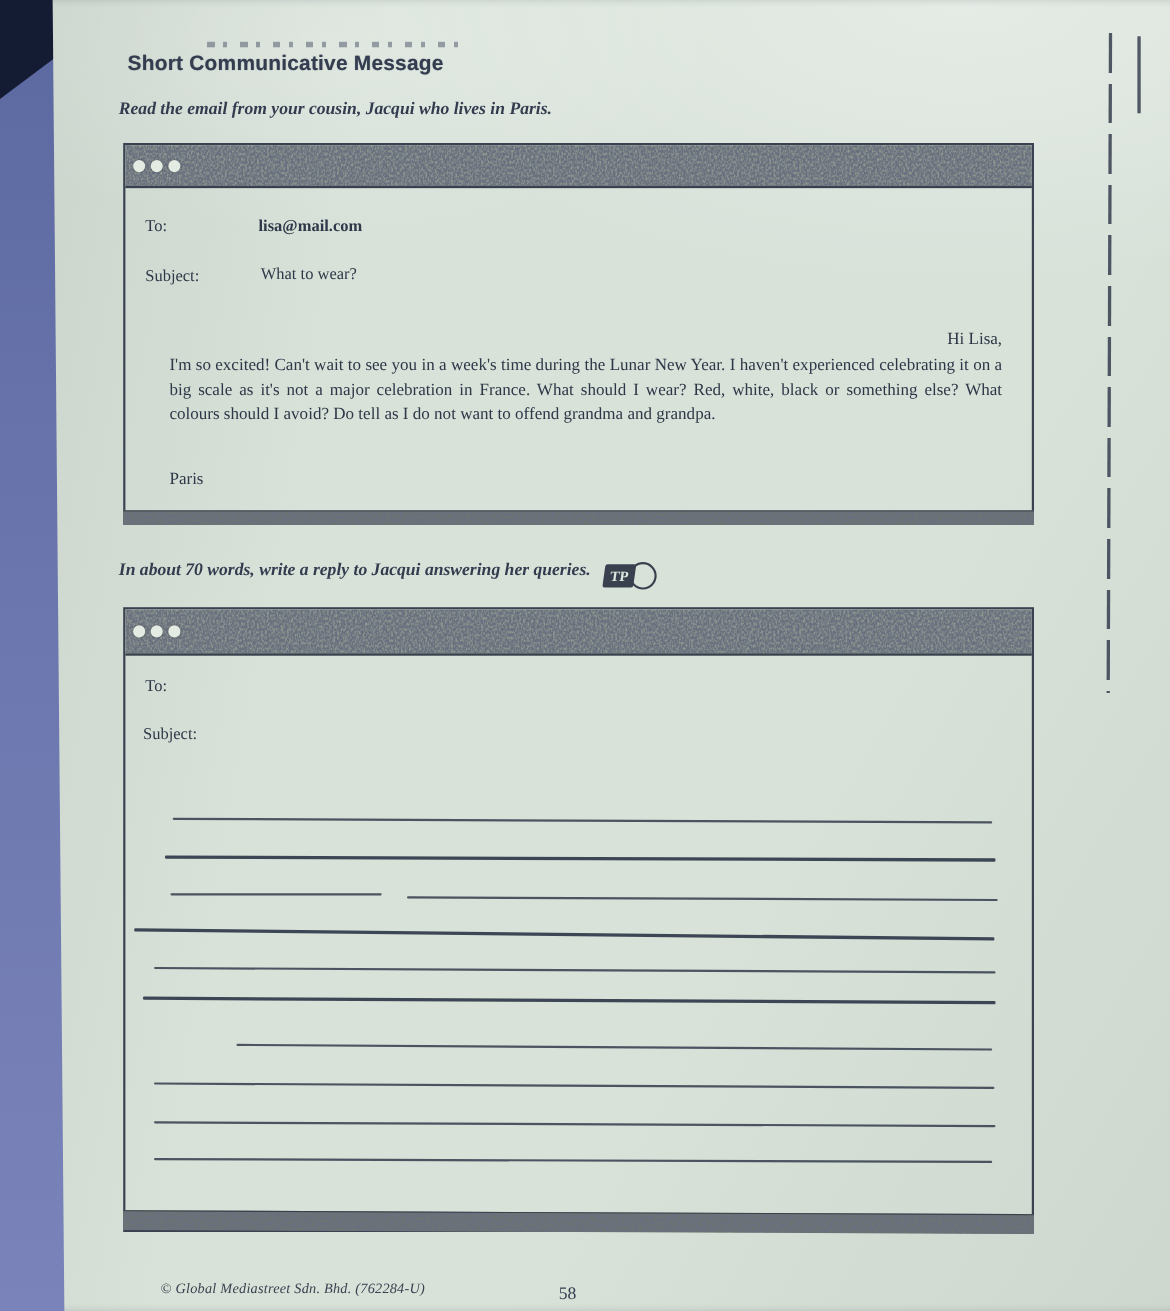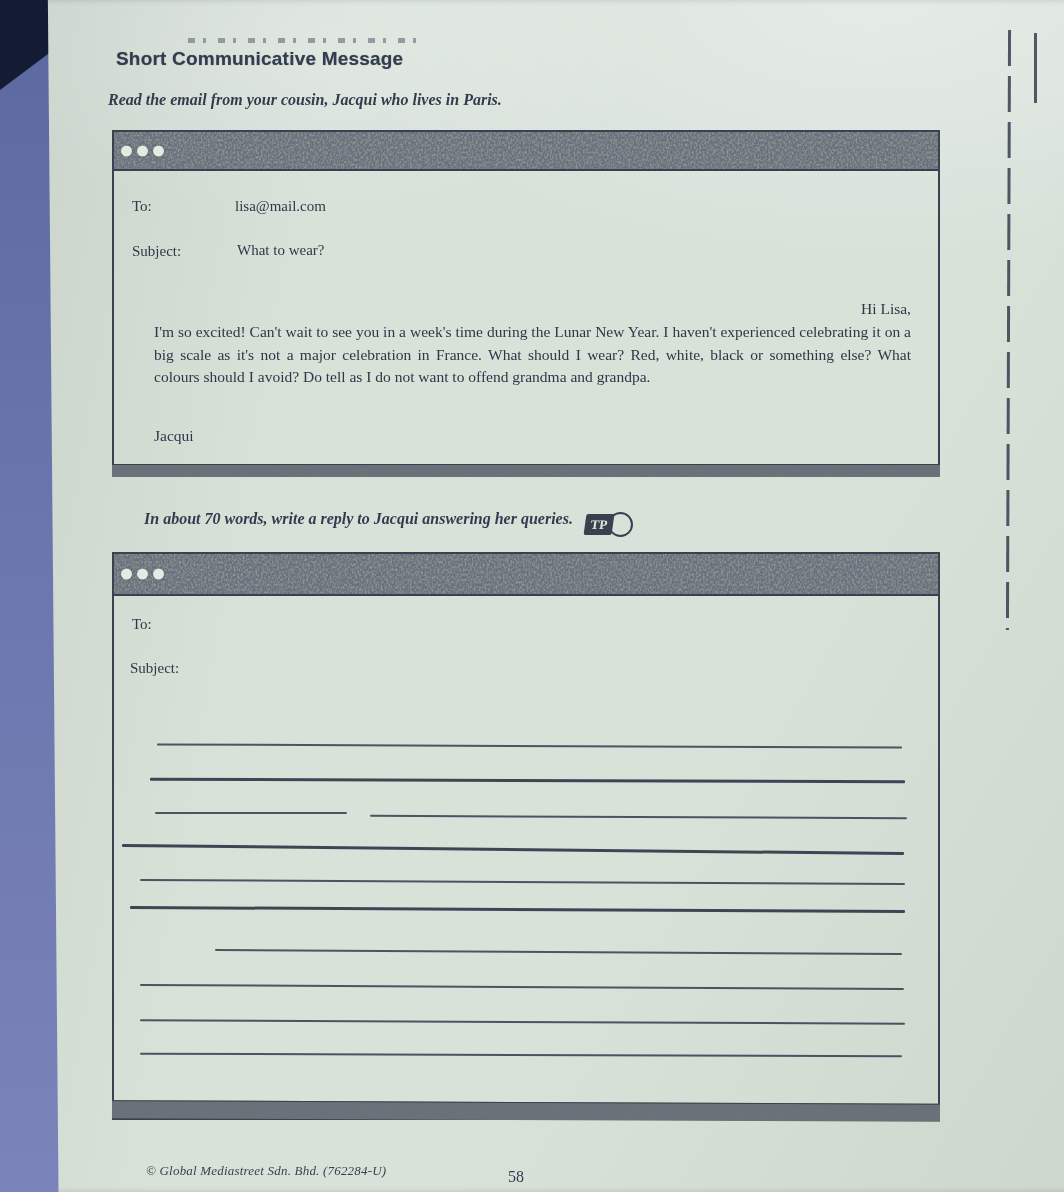--- a/index.html
+++ b/index.html
@@ -121,37 +121,37 @@
             <rect width="100%" height="100%" filter="url(#grain)"></rect>
           </svg>
         <div class="dots">
           <span class="dot"></span>
           <span class="dot"></span>
           <span class="dot"></span>
         </div>
       </div>
 
       <div class="abs fieldlabel" style="left:18px;top:66px;">To:</div>
-      <div class="abs fieldvalue" style="left:121px;top:66px;">lisa@mail.com</div>
+      <div class="abs fieldvalue" style="left:121px;top:66px;font-weight:bold;">lisa@mail.com</div>
 
       <div class="abs fieldlabel" style="left:18px;top:111px;">Subject:</div>
       <div class="abs fieldvalue" style="left:123px;top:110px;">What to wear?</div>
 
       <div class="abs bodytext" style="left:40px;top:166px;width:757px;text-align:right;">Hi Lisa,</div>
       <div class="abs bodytext" style="left:40px;top:189px;width:757px;">I'm so excited! Can't wait to see you in a week's time during the Lunar New Year. I haven't experienced celebrating it on a big scale as it's not a major celebration in France. What should I wear? Red, white, black or something else? What colours should I avoid? Do tell as I do not want to offend grandma and grandpa.</div>
-      <div class="abs bodytext" style="left:40px;top:293px;">Jacqui</div>
+      <div class="abs bodytext" style="left:40px;top:293px;">Paris</div>
 
       <div class="bottomband" style="height:12px;">
         <svg preserveAspectRatio="none">
             <rect width="100%" height="100%" filter="url(#grain)"></rect>
           </svg>
       </div>
     </div>
 
-    <div class="abs" style="left:108px;top:510px;white-space:nowrap;margin-left:36px;">
+    <div class="abs" style="left:108px;top:510px;white-space:nowrap;">
       <span class="instr">In about 70 words, write a reply to Jacqui answering her queries.</span>
       <span class="tp-stamp" style="margin-left:8px;">
         <span class="tp-box">TP</span>
         <span class="tp-circle"></span>
       </span>
     </div>
 
     <div class="mailbox" style="top:552px;height:568px;">
       <div class="mailbar" style="height:40px;">
         <svg preserveAspectRatio="none">

